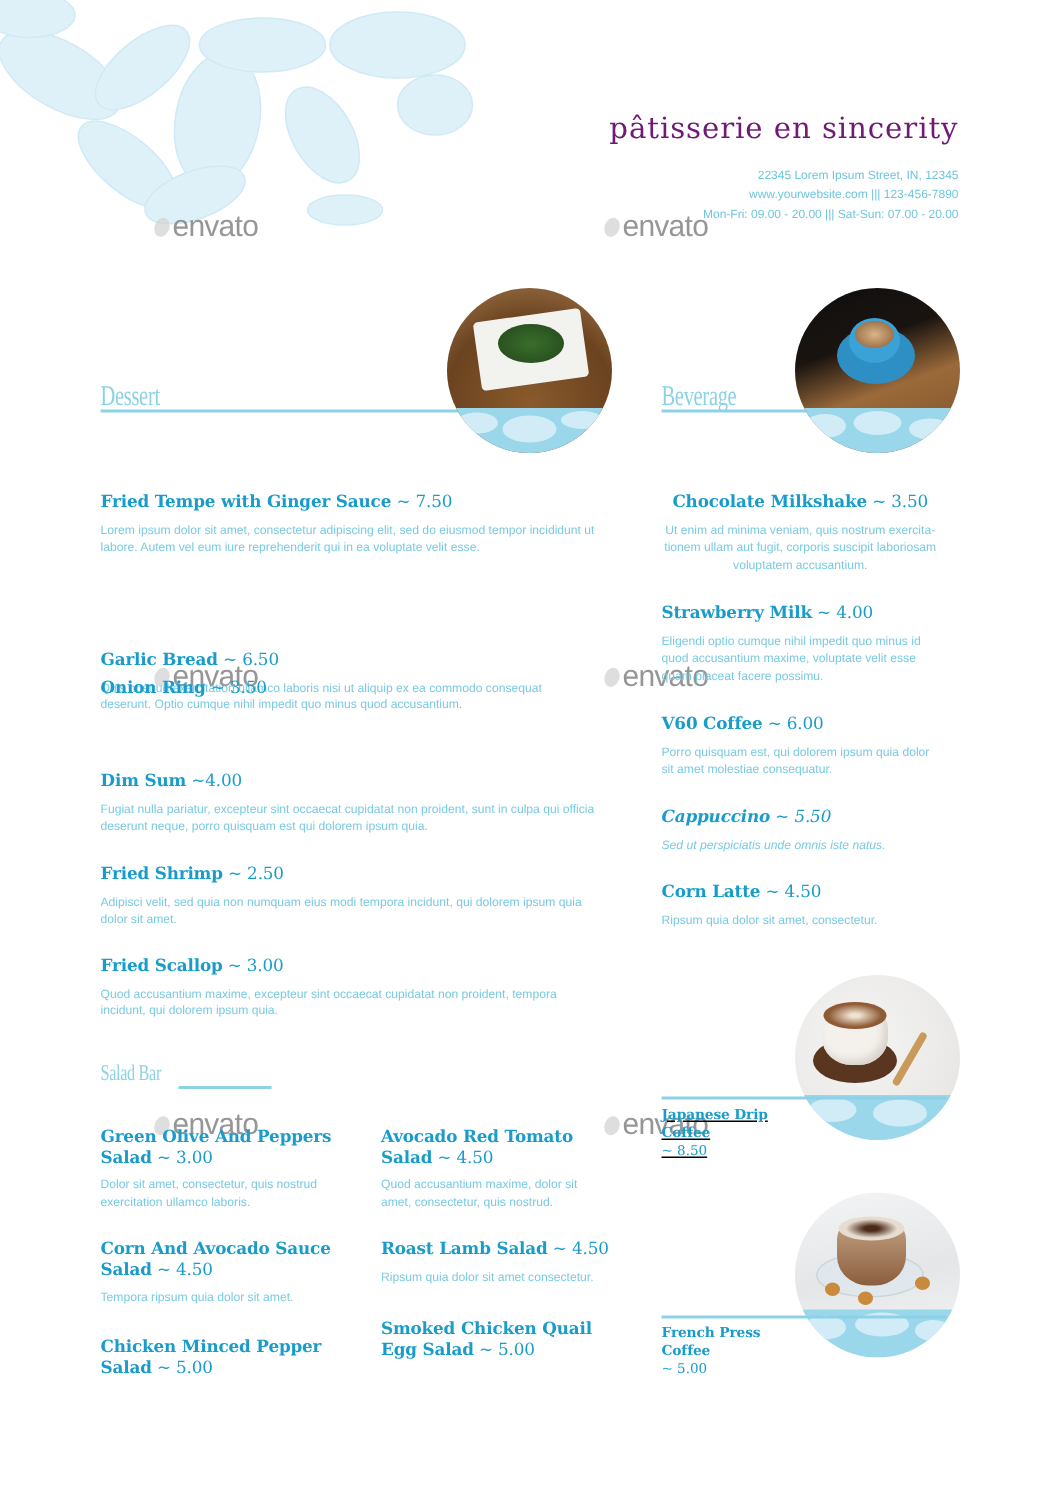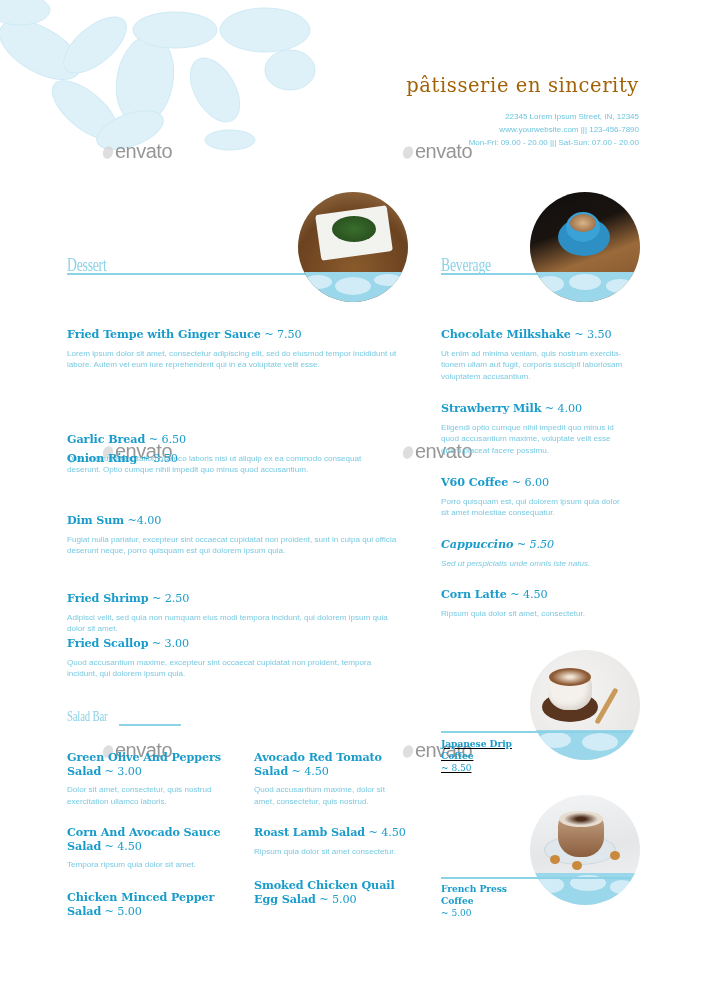--- a/index.html
+++ b/index.html
@@ -2,21 +2,21 @@
 <html><head>
 <meta charset="utf-8">
 <style>
   * { box-sizing: border-box; margin: 0; padding: 0; }
   html, body { width: 707px; height: 1000px; background: #ffffff; overflow: hidden; }
   body { position: relative; font-family: "Liberation Sans", sans-serif; }
 
   .floral-bg { position: absolute; left: 0; top: 0; width: 340px; height: 160px; overflow: hidden; }
   .floral-bg svg { width: 100%; height: 100%; }
 
-  .header-title { position: absolute; right: 68px; top: 74px; font-family: "DejaVu Serif", serif; font-size: 19.5px; color: #a16207; letter-spacing: 0.6px; font-weight: normal; }
+  .header-title { position: absolute; right: 68px; top: 74px; font-family: "DejaVu Serif", serif; font-size: 19.5px; color: #701a75; letter-spacing: 0.6px; font-weight: normal; }
   .header-info { position: absolute; right: 68px; top: 110px; text-align: right; font-family: "Liberation Sans", sans-serif; font-size: 8px; line-height: 13px; color: #6fc6df; }
 
   .watermark { position: absolute; font-family: "Liberation Sans", sans-serif; font-size: 20px; color: #737373; opacity: 0.75; letter-spacing: -0.5px; }
   .watermark::before { content: ""; display: inline-block; width: 10px; height: 13px; border-radius: 50% 50% 50% 50%; background: #d4d4d4; margin-right: 2px; vertical-align: -1px; transform: rotate(20deg); }
 
   .section-title { position: absolute; font-family: "Liberation Serif", serif; font-size: 19px; color: #8cd2e6; transform: scaleX(0.72); transform-origin: left bottom; letter-spacing: -0.3px; font-weight: normal; }
   .section-line { position: absolute; height: 2px; background: #8cd2e6; }
 
   .photo { position: absolute; border-radius: 50%; overflow: hidden; }
   .photo .lace { position: absolute; left: 0; right: 0; bottom: 0; background: #9ad7ea; }
@@ -108,30 +108,30 @@
   <div class="name"><span>Garlic Bread</span><span class="price"> ~ 6.50</span></div>
   <div class="desc">Quis nostrud exercitation ullamco laboris nisi ut aliquip ex ea commodo consequat deserunt. Optio cumque nihil impedit quo minus quod accusantium.</div>
 </div>
 <div class="item" style="left:67px;top:452px;width:330px;">
   <div class="name"><span>Onion Ring</span><span class="price"> ~ 3.50</span></div>
 </div>
 <div class="item" style="left:67px;top:514px;width:330px;">
   <div class="name"><span>Dim Sum</span><span class="price"> ~4.00</span></div>
   <div class="desc">Fugiat nulla pariatur, excepteur sint occaecat cupidatat non proident, sunt in culpa qui officia deserunt neque, porro quisquam est qui dolorem ipsum quia.</div>
 </div>
-<div class="item" style="left:67px;top:576px;width:330px;margin-top:16px;">
+<div class="item" style="left:67px;top:576px;width:330px;">
   <div class="name"><span>Fried Shrimp</span><span class="price"> ~ 2.50</span></div>
   <div class="desc">Adipisci velit, sed quia non numquam eius modi tempora incidunt, qui dolorem ipsum quia dolor sit amet.</div>
 </div>
 <div class="item" style="left:67px;top:637px;width:330px;">
   <div class="name"><span>Fried Scallop</span><span class="price"> ~ 3.00</span></div>
   <div class="desc">Quod accusantium maxime, excepteur sint occaecat cupidatat non proident, tempora incidunt, qui dolorem ipsum quia.</div>
 </div>
 
-<div class="item" style="left:441px;top:328px;width:185px;">
+<div class="item" style="left:441px;top:328px;width:185px;text-align:center;">
   <div class="name"><span>Chocolate Milkshake</span><span class="price"> ~ 3.50</span></div>
   <div class="desc">Ut enim ad minima veniam, quis nostrum exercita- tionem ullam aut fugit, corporis suscipit laboriosam voluptatem accusantium.</div>
 </div>
 <div class="item" style="left:441px;top:402px;width:185px;">
   <div class="name"><span>Strawberry Milk</span><span class="price"> ~ 4.00</span></div>
   <div class="desc">Eligendi optio cumque nihil impedit quo minus id quod accusantium maxime, voluptate velit esse quam placeat facere possimu.</div>
 </div>
 <div class="item" style="left:441px;top:476px;width:185px;">
   <div class="name"><span>V60 Coffee</span><span class="price"> ~ 6.00</span></div>
   <div class="desc">Porro quisquam est, qui dolorem ipsum quia dolor sit amet molestiae consequatur.</div>

